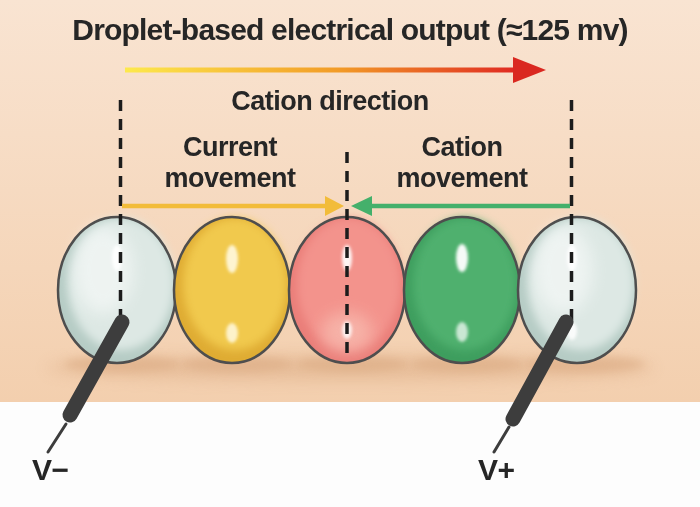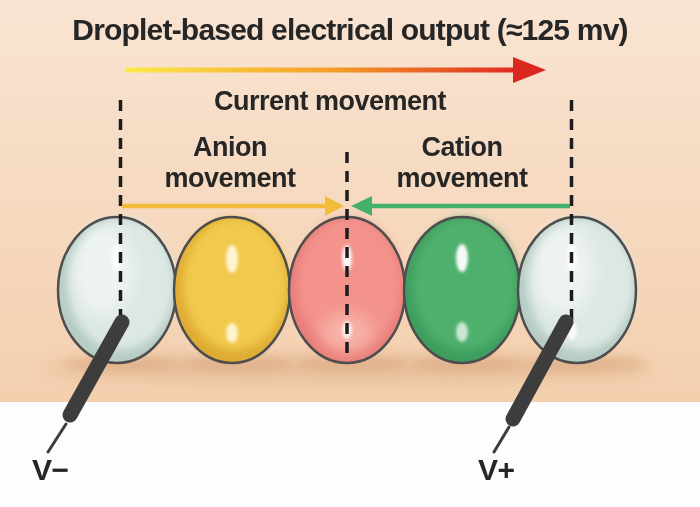--- a/index.html
+++ b/index.html
@@ -151,24 +151,24 @@
       <line x1="66" y1="424" x2="48" y2="452" stroke-width="3" stroke-linecap="round" stroke="#3d3d3d"></line>
     </g>
     <g>
       <line x1="566" y1="322" x2="513" y2="419" stroke-width="15" stroke-linecap="round" stroke="#3d3d3d"></line>
       <line x1="509" y1="427" x2="494" y2="452" stroke-width="3" stroke-linecap="round" stroke="#3d3d3d"></line>
     </g>
   </svg>
 
   <div class="txt title">Droplet-based electrical output (≈125 mv)</div>
 
-  <div class="txt current-dir">Current movement</div>
+  <div class="txt current-dir">Cation direction</div>
 
   <div class="txt move-label cation">
-    <div>Anion</div>
+    <div>Current</div>
     <div>movement</div>
   </div>
 
   <div class="txt move-label anion">
     <div>Cation</div>
     <div>movement</div>
   </div>
 
   <div class="txt vlabel vneg">V−</div>
   <div class="txt vlabel vpos">V+</div>

